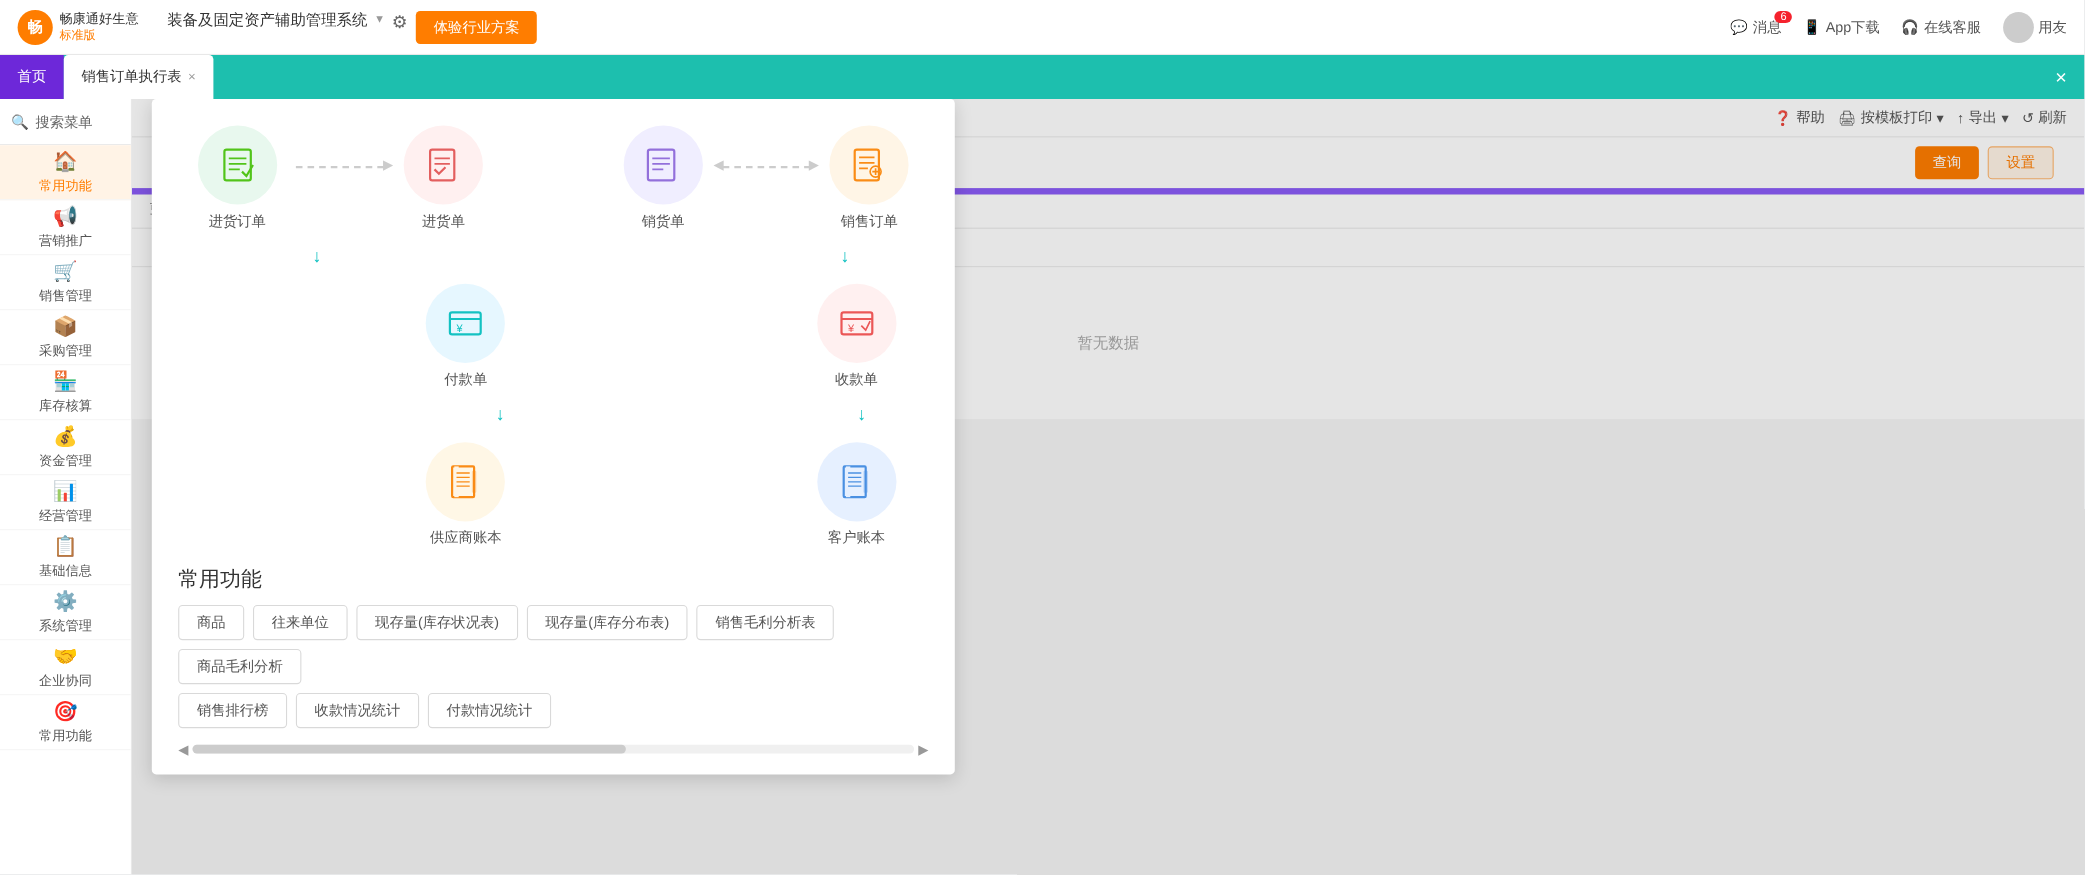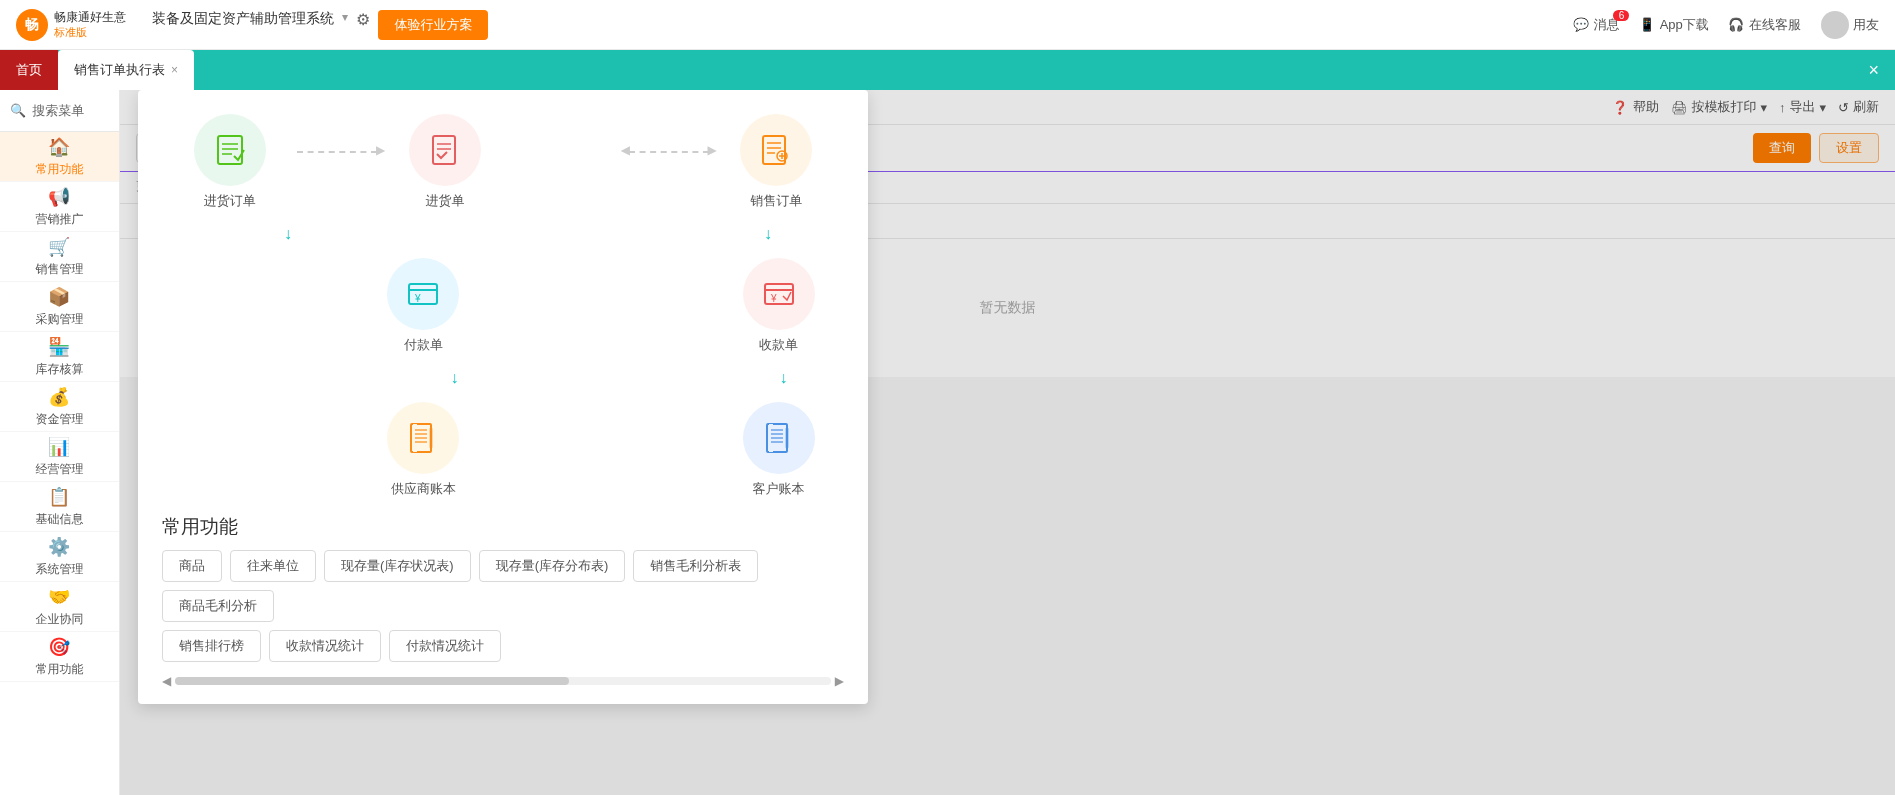--- a/index.html
+++ b/index.html
@@ -101,21 +101,21 @@
     .tab {
       height: 40px;
       display: flex;
       align-items: center;
       padding: 0 16px;
       font-size: 13px;
       cursor: pointer;
       color: #fff;
     }
     .tab.home {
-      background: #b91c1c;
+      background: #6d28d9;
       font-family: Liberation Mono, monospace;
     }
     .tab.active {
       background: #fff;
       color: #333;
       border-radius: 4px 4px 0 0;
     }
     .tab-close {
       margin-left: 6px;
       font-size: 12px;
@@ -204,25 +204,25 @@
       font-size: 13px;
       color: #555;
       cursor: pointer;
       background: none;
       border: none;
     }
 
     
     .filter-bar {
       background: #fff;
-      padding: 8px 16px;
+      padding: 8px 28px;
       display: flex;
       align-items: center;
       gap: 8px;
-      border-bottom: 1px solid #8b5cf6;
+      border-bottom: 6px solid #8b5cf6;
     }
     .filter-input {
       border: 1px solid #d9d9d9;
       border-radius: 4px;
       padding: 4px 8px;
       font-size: 13px;
       color: #999;
       height: 30px;
       width: 140px;
     }
@@ -608,20 +608,31 @@
                   <line x1="10" y1="12" x2="24" y2="12" stroke="#e35f5f" stroke-width="1.5"></line>
                   <line x1="10" y1="17" x2="24" y2="17" stroke="#e35f5f" stroke-width="1.5"></line>
                   <polyline points="10,22 14,26 20,20" fill="none" stroke="#e35f5f" stroke-width="2"></polyline>
                 </svg>
               </div>
               <span class="flow-label">进货单</span>
             </div>
 
             <div style="width:120px;"></div>
 
+            <div class="flow-node">
+              <div class="flow-circle purple">
+                <svg width="36" height="36" viewBox="0 0 36 36">
+                  <rect x="4" y="4" width="24" height="28" rx="2" fill="none" stroke="#9370db" stroke-width="2"></rect>
+                  <line x1="8" y1="12" x2="24" y2="12" stroke="#9370db" stroke-width="1.5"></line>
+                  <line x1="8" y1="17" x2="24" y2="17" stroke="#9370db" stroke-width="1.5"></line>
+                  <line x1="8" y1="22" x2="18" y2="22" stroke="#9370db" stroke-width="1.5"></line>
+                </svg>
+              </div>
+              <span class="flow-label">销货单</span>
+            </div>
 
             <div class="flow-arrow-h">
               <div class="dashed-line-h left"></div>
             </div>
 
             <div class="flow-node">
               <div class="flow-circle orange">
                 <svg width="36" height="36" viewBox="0 0 36 36">
                   <rect x="5" y="4" width="22" height="28" rx="2" fill="none" stroke="#fa8c16" stroke-width="2"></rect>
                   <line x1="9" y1="11" x2="23" y2="11" stroke="#fa8c16" stroke-width="1.5"></line>

